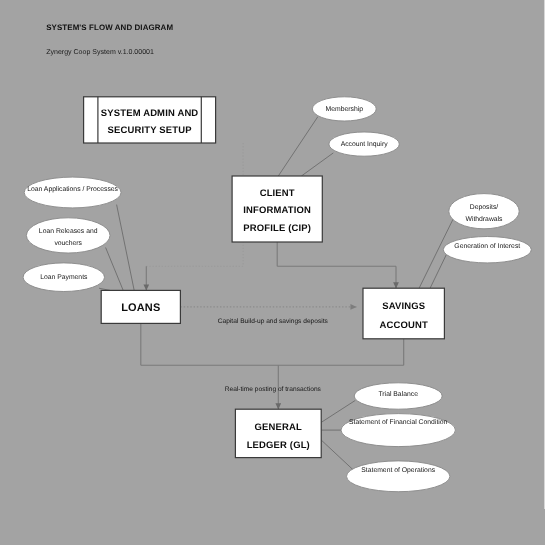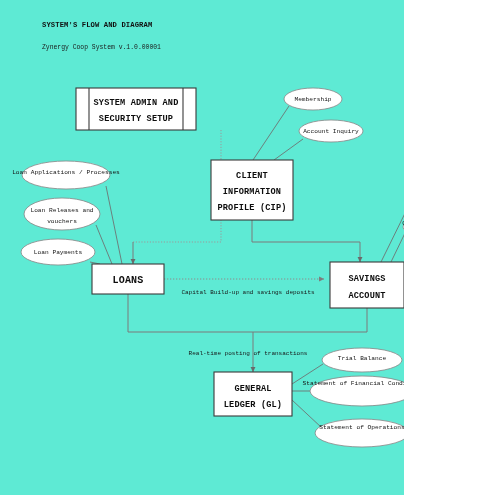--- a/index.html
+++ b/index.html
@@ -2,24 +2,24 @@
 <html><head>
 <meta charset="utf-8">
 <style>
   html, body {
     margin: 0;
     padding: 0;
     background: #ffffff;
   }
   #page {
     position: relative;
-    width: 404px;
+    width: 495px;
     height: 495px;
-    background: #5eead4;
-    font-family: Liberation Mono, monospace;
+    background: #a3a3a3;
+    font-family: Liberation Sans, sans-serif;
     overflow: hidden;
   }
   #diagram-svg {
     position: absolute;
     left: 0;
     top: 0;
     width: 495px;
     height: 495px;
   }
   .hdr-title {

